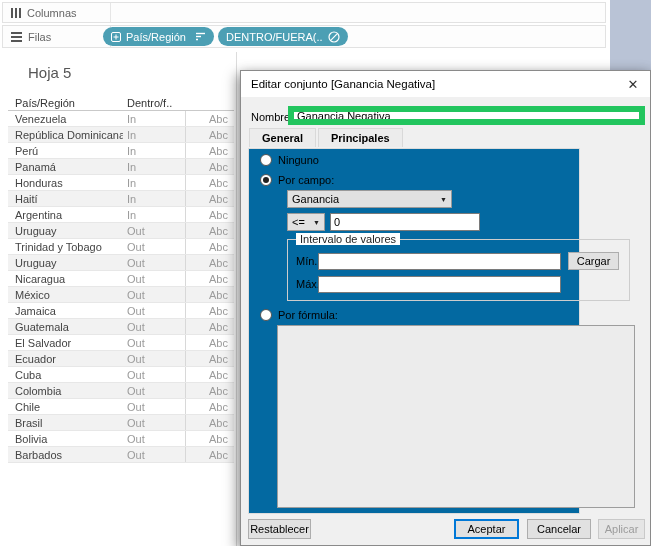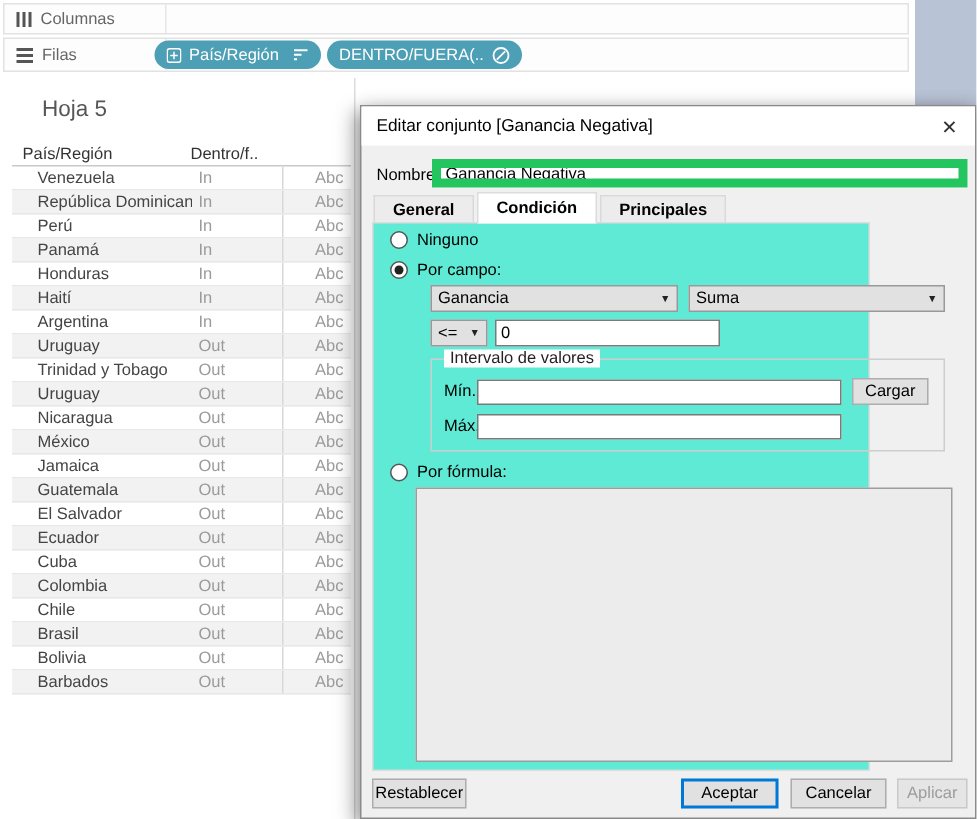--- a/index.html
+++ b/index.html
@@ -39,21 +39,21 @@
   .ctable { position:absolute; left:8px; top:95px; width:226px; }
   .crow { display:flex; height:16px; align-items:center; }
   .crow.head { border-bottom:1px solid #c9c9c9; color:#333; }
   .crow.body { border-bottom:1px solid #e7e7e7; }
   .crow.band { background:#f2f2f2; }
   .c1 { width:115px; padding-left:7px; white-space:nowrap; overflow:hidden; }
   .c2 { width:62px; padding-left:4px; color:#9b9b9b; display:flex; align-items:center; gap:20px; }
   .crow.head .c2 { color:#333; }
   .c3 { width:48px; text-align:right; padding-right:5px; color:#9b9b9b; border-left:1px solid #d8d8d8; align-self:stretch; display:flex; align-items:center; justify-content:flex-end; }
   .crow.head .c3 { border-left:none; }
-  .ctable .crow.body .c1 { color:#444;margin-left:10px; }
+  .ctable .crow.body .c1 { color:#444; }
 
   
   .dialog { position:absolute; left:240px; top:70px; width:411px; height:476px;
             background:#f0f0f0; border:1px solid #8a8a8a;
             box-shadow:-4px 4px 12px rgba(0,0,0,.35), 4px 4px 12px rgba(0,0,0,.25); }
   .dlg-titlebar { position:absolute; left:0; top:0; right:0; height:26px; background:#fff;
                   display:flex; align-items:center; }
   .dlg-title { padding-left:10px; color:#000; font-size:11.5px; }
   .dlg-close { margin-left:auto; width:34px; height:26px; display:flex; align-items:center; justify-content:center;
                color:#333; font-size:13px; cursor:default; }
@@ -62,21 +62,21 @@
   .dlg-name-input { position:absolute; left:47px; top:35px; width:357px; height:19px;
                     border:6px solid #22c55e; background:#fff; font-family:"Liberation Sans",sans-serif;
                     font-size:11px; padding:0 3px; color:#000; outline:none; }
 
   .tabs { position:absolute; left:8px; top:57px; display:flex; align-items:flex-end; }
   .tab { height:19px; padding:0 12px; display:flex; align-items:center; background:#ececec;
          border:1px solid #d9d9d9; border-bottom:none; margin-right:2px; color:#000;font-weight:bold; }
   .tab.active { height:21px; background:#fff; position:relative; z-index:2; border-color:#dcdcdc; }
 
   .tab-content { position:absolute; left:7px; top:77px; width:332px; height:366px;
-                 background:#5eead4; border:1px solid #dcdcdc; z-index:1; }
+                 background:#0369a1; border:1px solid #dcdcdc; z-index:1; }
 
   
   .radio-row { position:absolute; display:flex; align-items:center; gap:6px; color:#000; }
   .radio { width:12px; height:12px; border-radius:50%; border:1px solid #555; background:#fff; position:relative; flex:0 0 auto; }
   .radio.checked::after { content:""; position:absolute; left:2px; top:2px; width:6px; height:6px; border-radius:50%; background:#222; }
 
   
   .combo { position:absolute; height:18px; background:#e1e1e1; border:1px solid #999;
            display:flex; align-items:center; padding:0 4px; color:#000; }
   .combo .arrow { margin-left:auto; font-size:7px; color:#222; }
@@ -282,42 +282,37 @@
     <div class="dlg-titlebar">
       <span class="dlg-title">Editar conjunto [Ganancia Negativa]</span>
       <span class="dlg-close">✕</span>
     </div>
 
     <span class="dlg-name-label">Nombre:</span>
     <input class="dlg-name-input" type="text" value="Ganancia Negativa" style="">
 
     <div class="tabs">
       <div class="tab">General</div>
-      <div class="tab active">Condición</div>
       <div class="tab">Principales</div>
     </div>
 
     <div class="tab-content">
 
       <div class="radio-row" style="left:11px; top:5px;">
         <span class="radio"></span>
         <span>Ninguno</span>
       </div>
 
       <div class="radio-row" style="left:11px; top:25px;">
         <span class="radio checked"></span>
         <span>Por campo:</span>
       </div>
 
       <div class="combo" style="left:38px; top:41px; width:165px;">
         <span>Ganancia</span>
-        <span class="arrow">▼</span>
-      </div>
-      <div class="combo" style="left:210px; top:41px; width:171px;">
-        <span>Suma</span>
         <span class="arrow">▼</span>
       </div>
 
       <div class="combo" style="left:38px; top:64px; width:38px;">
         <span>&lt;=</span>
         <span class="arrow">▼</span>
       </div>
       <input class="tinput" style="left: 81px; top: 64px; width: 150px;" type="text" value="0">
 
       <div class="groupbox">

